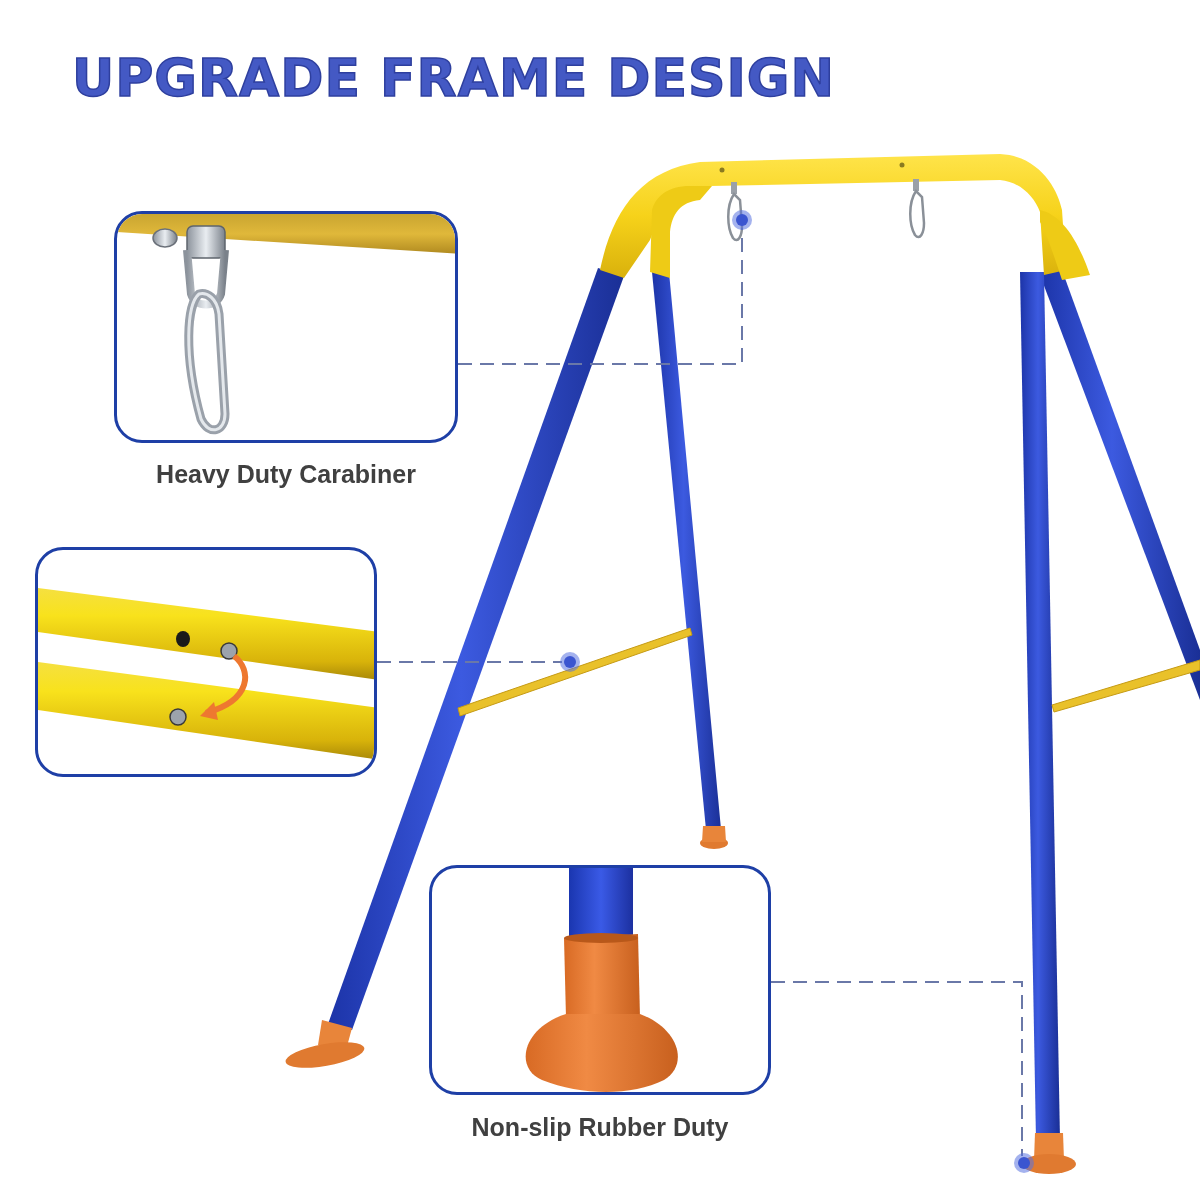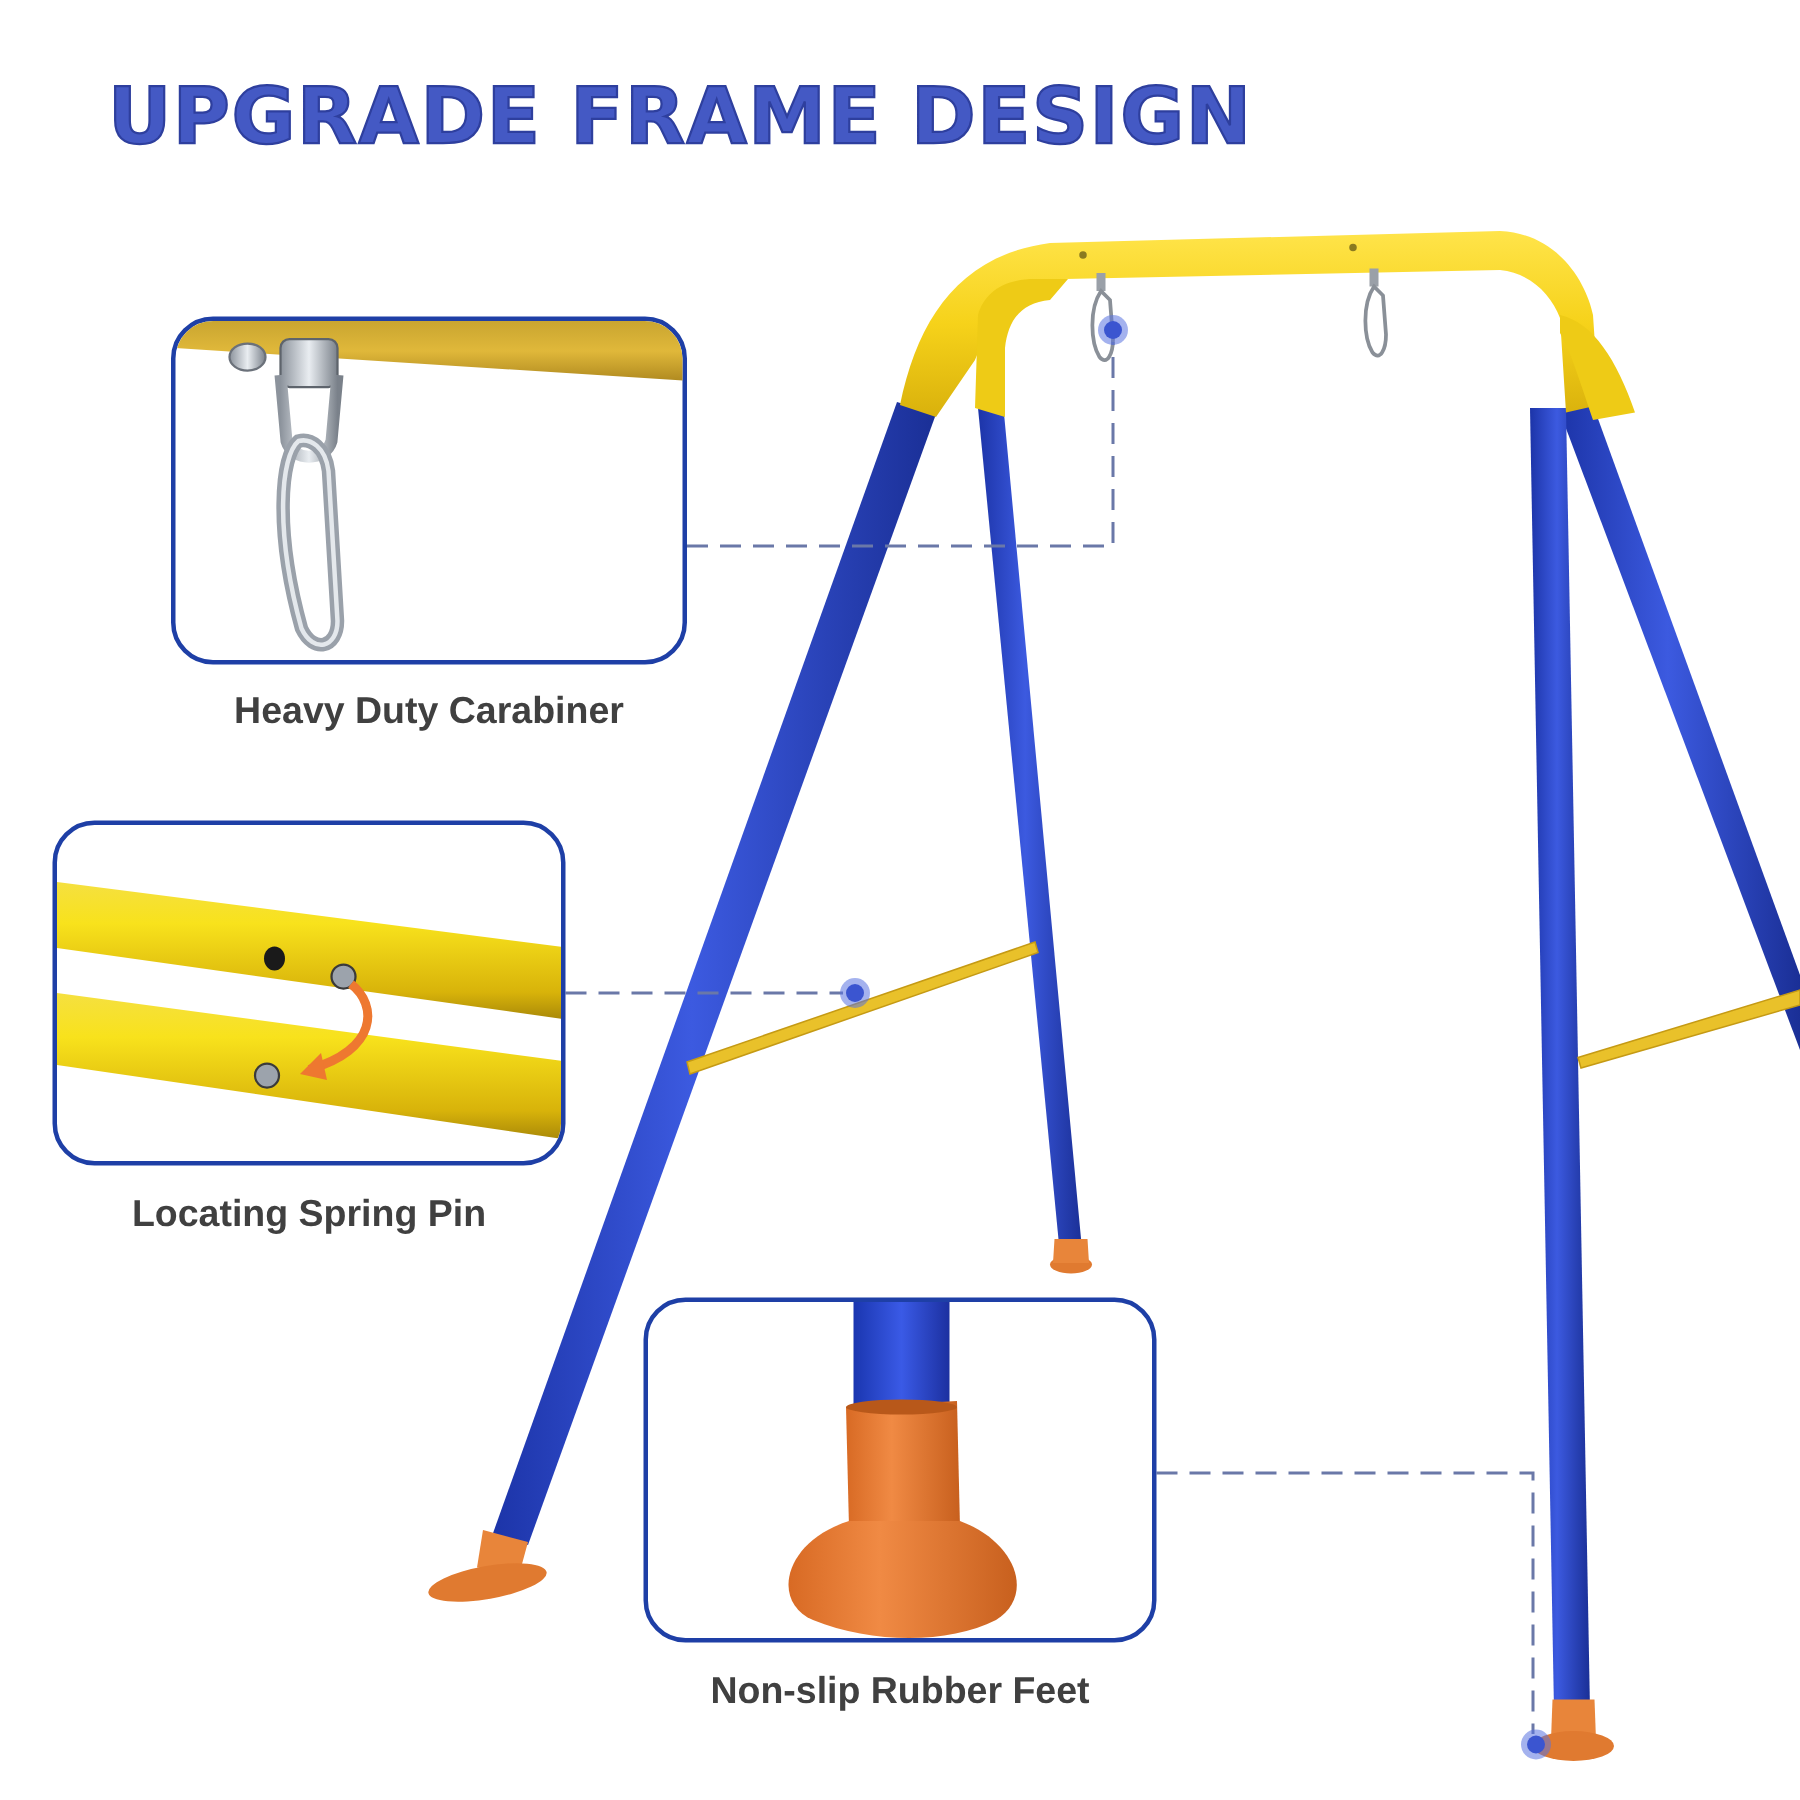--- a/index.html
+++ b/index.html
@@ -172,21 +172,20 @@
       </defs>
       <path d="M0,38 L342,82 L342,130 L0,82 Z" fill="url(#ytube)"></path>
       <path d="M0,112 L342,158 L342,210 L0,160 Z" fill="url(#ytube)"></path>
       <ellipse cx="145" cy="89" rx="7" ry="8" fill="#1a1a1a"></ellipse>
       <circle cx="191" cy="101" r="8" fill="#9ca3ac" stroke="#3a3a3a" stroke-width="1.5"></circle>
       <circle cx="140" cy="167" r="8" fill="#9ca3ac" stroke="#3a3a3a" stroke-width="1.5"></circle>
       <path d="M196,106 C214,120 214,150 168,163" fill="none" stroke="#ee7830" stroke-width="6"></path>
       <path d="M162,166 L176,152 L180,170 Z" fill="#ee7830"></path>
     </svg>
   </div>
-  <div class="callout-label" style="left:35px; top:795px; width:342px;">Locating Spring Pin</div>
 
   <div class="callout-box" style="left:429px; top:865px; width:342px; height:230px;">
     <svg width="342" height="230" viewBox="0 0 342 230">
       <defs>
         <linearGradient id="bpole" x1="0" x2="1" y1="0" y2="0">
           <stop offset="0" stop-color="#1a36b0"></stop>
           <stop offset="0.5" stop-color="#3a5ae6"></stop>
           <stop offset="1" stop-color="#1c30a0"></stop>
         </linearGradient>
         <linearGradient id="ofoot" x1="0" x2="1" y1="0" y2="0">
@@ -194,15 +193,15 @@
           <stop offset="0.4" stop-color="#f08a44"></stop>
           <stop offset="1" stop-color="#c8601e"></stop>
         </linearGradient>
       </defs>
       <rect x="137" y="0" width="64" height="70" fill="url(#bpole)"></rect>
       <path d="M132,70 L206,66 L208,150 L134,150 Z" fill="url(#ofoot)"></path>
       <ellipse cx="169" cy="70" rx="37" ry="5" fill="#b8581a"></ellipse>
       <path d="M134,146 C90,160 82,200 110,212 C150,228 200,228 232,212 C258,196 246,160 208,146 Z" fill="url(#ofoot)"></path>
     </svg>
   </div>
-  <div class="callout-label" style="left:429px; top:1113px; width:342px;">Non-slip Rubber Feet</div>
+  <div class="callout-label" style="left:429px; top:1113px; width:342px;">Non-slip Rubber Duty</div>
 
 </div>
 
 </body></html>

